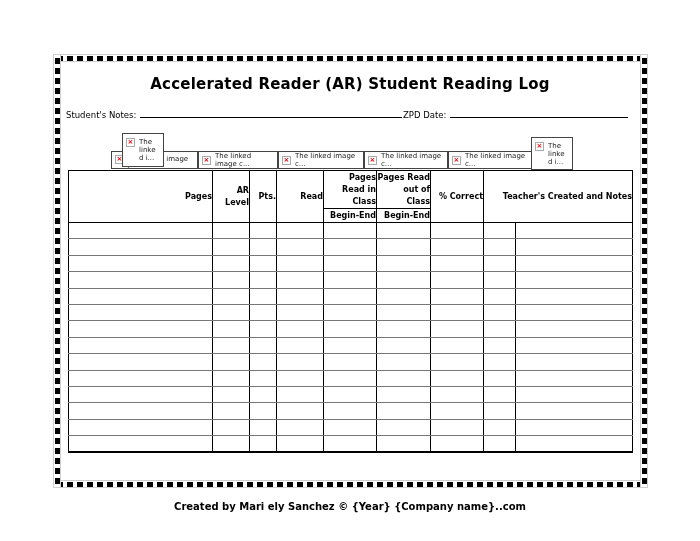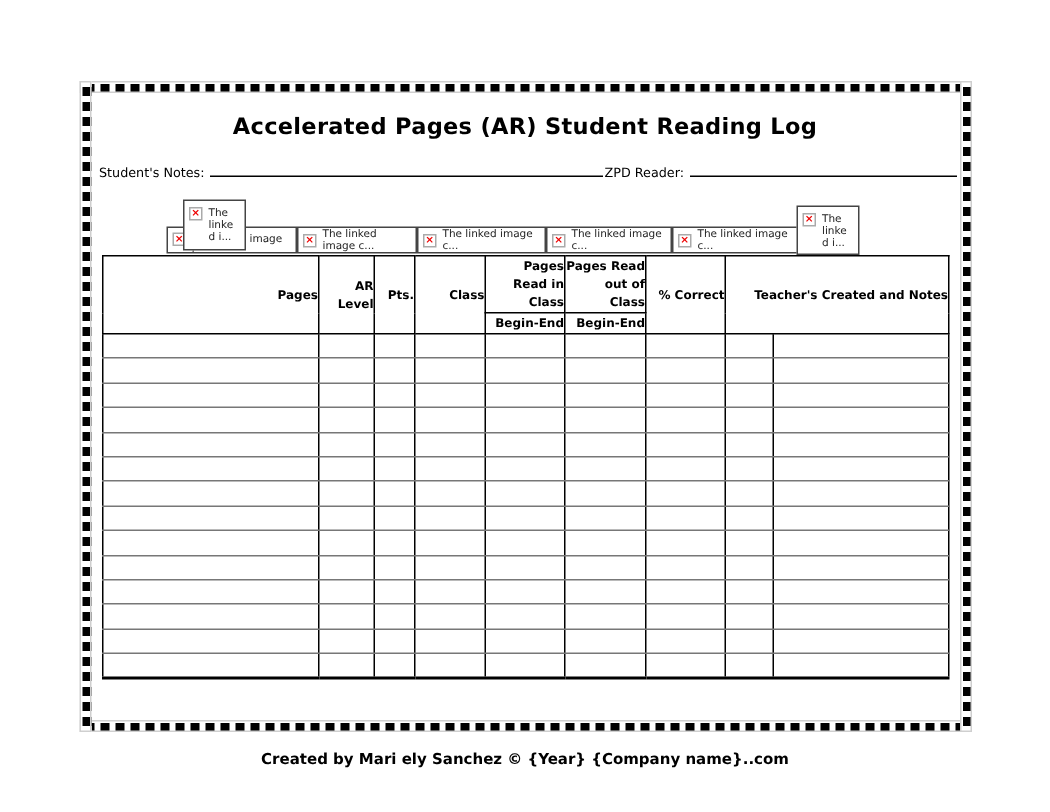--- a/index.html
+++ b/index.html
@@ -51,27 +51,27 @@
 </head>
 <body>
 
 <div class="frame">
   <div class="strip top"></div>
   <div class="strip bottom"></div>
   <div class="strip left"></div>
   <div class="strip right"></div>
 </div>
 
-<div class="title">Accelerated Pages (AR) Student Reading Log</div>
+<div class="title">Accelerated Reader (AR) Student Reading Log</div>
 
 <div class="field-row name">
   <span>Student's Notes:</span><span class="blank" style="width:262px"></span>
 </div>
 <div class="field-row zpd">
-  <span>ZPD Reader:</span><span class="blank" style="width:178px"></span>
+  <span>ZPD Date:</span><span class="blank" style="width:178px"></span>
 </div>
 
 <div class="ph" style="left:111px; top:151px; width:87px; height:18px; padding:3px;">
   <span class="x">×</span>
   <span>The linked image c...</span>
 </div>
 <div class="ph" style="left:122px; top:133px; width:42px; height:34px;">
   <span class="x">×</span>
   <span>The linke d i...</span>
 </div>
@@ -106,21 +106,21 @@
     <col style="width:54px">
     <col style="width:53px">
     <col style="width:32px">
     <col style="width:117px">
   </colgroup>
   <thead>
     <tr style="height:38px">
       <th rowspan="2">Pages</th>
       <th rowspan="2">AR Level</th>
       <th rowspan="2">Pts.</th>
-      <th rowspan="2">Class</th>
+      <th rowspan="2">Read</th>
       <th>Pages Read in Class</th>
       <th>Pages Read out of Class</th>
       <th rowspan="2">% Correct</th>
       <th rowspan="2" colspan="2">Teacher's Created and Notes</th>
     </tr>
     <tr class="sub">
       <th>Begin-End</th>
       <th>Begin-End</th>
     </tr>
   </thead>

